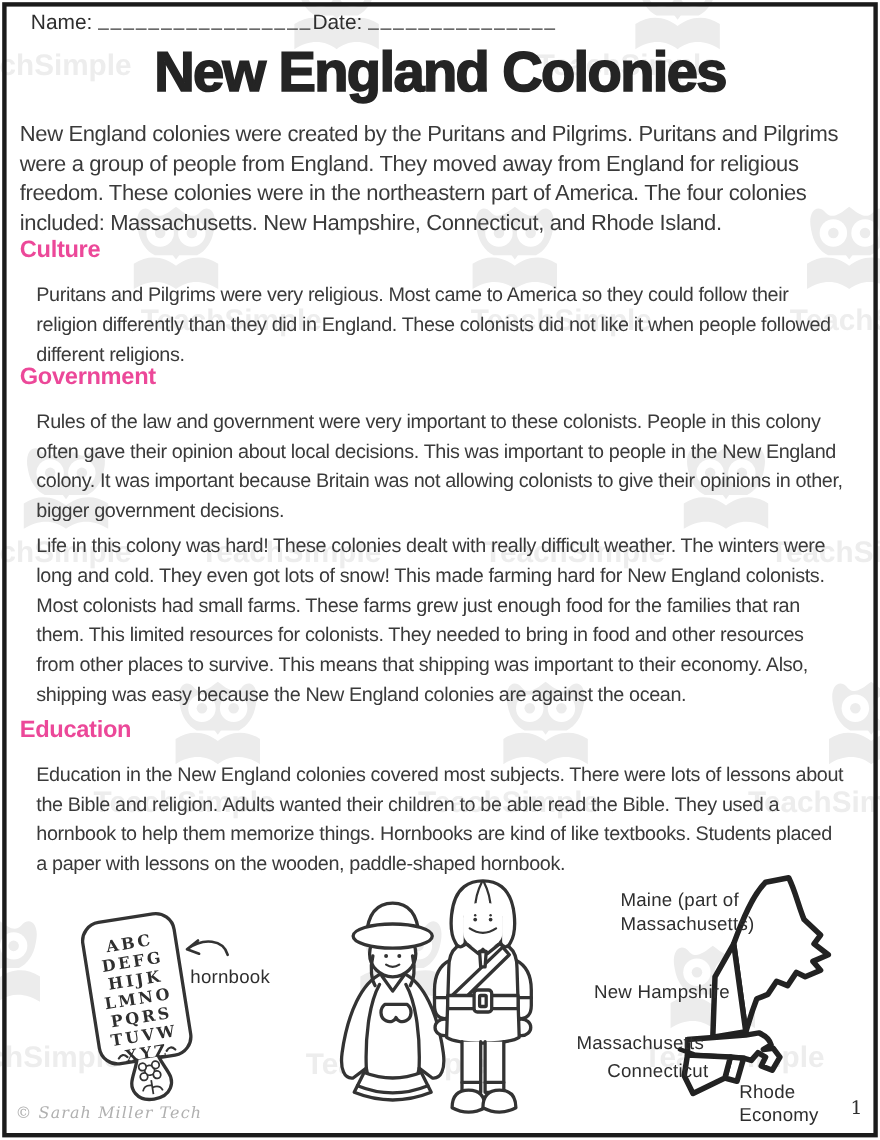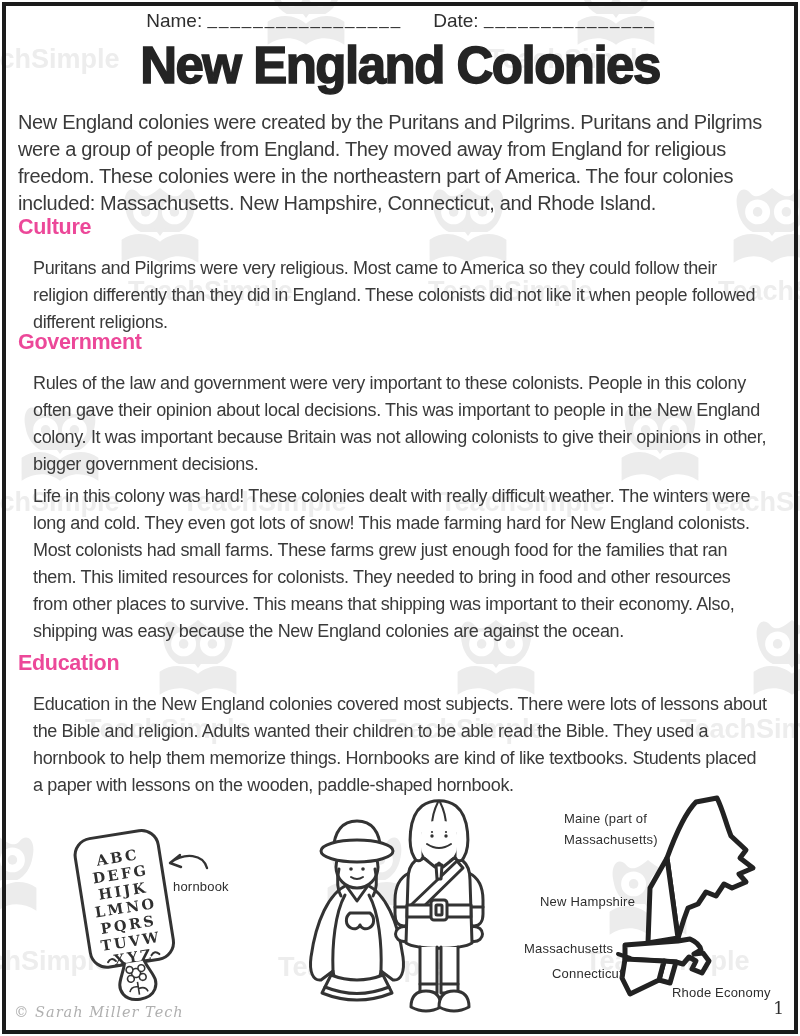--- a/index.html
+++ b/index.html
@@ -3,33 +3,33 @@
 <meta charset="utf-8">
 <style>
   html,body{margin:0;padding:0;background:#fff;}
   body{width:800px;height:1036px;position:relative;overflow:hidden;
        font-family:"Liberation Sans",sans-serif;color:#3a3a3a;}
   .frame{position:absolute;inset:2px;border:4px solid #1b1b1b;z-index:3;pointer-events:none;}
   .layer{position:absolute;inset:0;z-index:1;}
   .wm-layer{position:absolute;inset:0;z-index:0;overflow:hidden;}
   .wm-text{position:absolute;font-weight:bold;font-size:27px;color:#ededed;letter-spacing:0;white-space:nowrap;}
   .wm-owl{position:absolute;width:96px;height:106px;}
-  .hdr{position:absolute;top:10px;left:28px;right:26px;display:flex;justify-content:center;
-       font-size:19px;color:#2e2e2e;gap:31px;}
+  .hdr{position:absolute;top:10px;left:28px;right:26px;display:flex;justify-content:flex-start;
+       font-size:19px;color:#2e2e2e;}
   .blank{letter-spacing:2px;font-size:17px;position:relative;top:-2px;color:#2e2e2e;}
   .title{position:absolute;top:36px;left:0;width:100%;text-align:center;font-size:51px;
          font-weight:bold;letter-spacing:-1.5px;color:#242424;
          -webkit-text-stroke:1.5px #242424;}
   .para{position:absolute;left:18px;width:766px;font-size:20px;line-height:27px;
         letter-spacing:-0.35px;color:#3a3a3a;}
   .sect{position:absolute;left:18px;width:766px;}
   .sect h2{margin:0 0 5px 0;font-size:21.5px;color:#ec4899;letter-spacing:-0.3px;}
   .sect p{margin:15px;font-size:18px;line-height:27px;letter-spacing:-0.35px;color:#3a3a3a;}
   .fig{position:absolute;}
-  .hand{font-size:13px;color:#2e2e2e;letter-spacing:0.2px;}
+  .hand{font-size:17px;color:#2e2e2e;letter-spacing:0.2px;}
   .hb-label{position:absolute;left:118px;top:63px;}
   .map-label{position:absolute;line-height:21px;}
   .lab-maine{left:44px;top:20px;width:122px;}
   .lab-nh{left:20px;top:103px;}
   .lab-ma{left:4px;top:150px;}
   .lab-ct{left:32px;top:175px;}
   .lab-ri{left:152px;top:194px;}
   .copyright{position:absolute;left:14px;top:1004px;font-family:"DejaVu Serif",serif;
              font-style:italic;font-size:14.5px;color:#b0b0b0;letter-spacing:1px;z-index:2;}
   .pagenum{position:absolute;right:16px;top:998px;font-family:"DejaVu Serif",serif;

